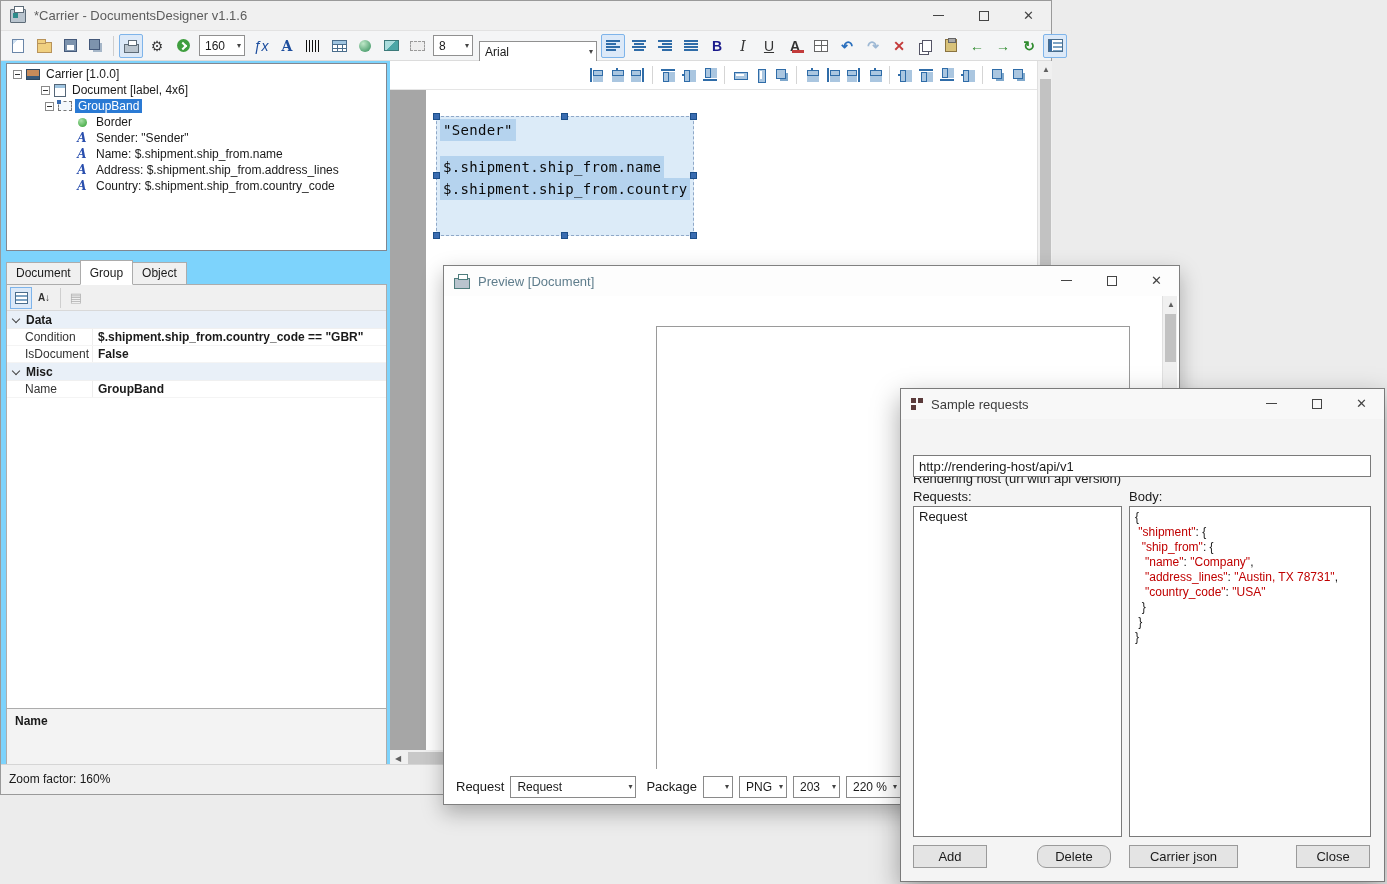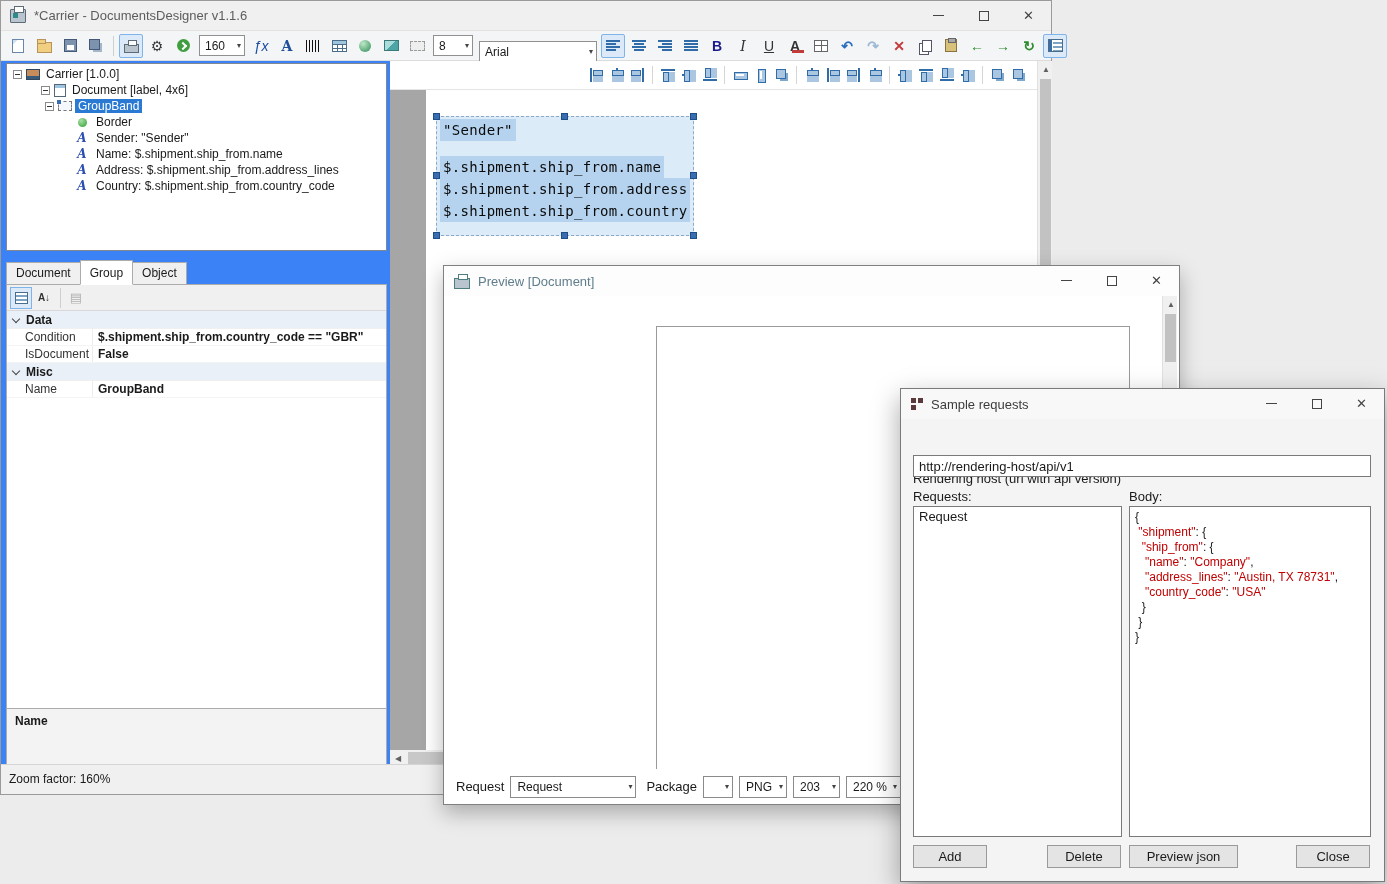--- a/index.html
+++ b/index.html
@@ -1,19 +1,19 @@
 <!DOCTYPE html>
 <html style="--hl: #b5d3ee; --json-key: #c00000; --json-value: #c00000; --json-punct: #1a1a1a;"><head>
 <meta charset="utf-8">
 <style>
   * { margin:0; padding:0; box-sizing:border-box; }
   html,body { width:1387px; height:884px; overflow:hidden; }
   body { font-family:"Liberation Sans", sans-serif; background:#ececec; position:relative; font-size:13px; color:#1a1a1a; }
 
-  .window { position:absolute; background:#3b82f6; border:1px solid #9a9a9a; }
+  .window { position:absolute; background:#7dd3fc; border:1px solid #9a9a9a; }
   .titlebar { position:absolute; left:0; top:0; right:0; height:30px; display:flex; align-items:center; background:#f3f3f3; border-bottom:1px solid #e2e2e2; }
   .titlebar .wtitle { font-size:13px; margin-left:8px; }
   .win-controls { position:absolute; right:0; top:0; height:29px; display:flex; }
   .wc-btn { width:45px; height:29px; display:flex; align-items:center; justify-content:center; color:#444; font-size:13px; }
   .wc-min i { display:block; width:11px; height:1px; background:#444; }
   .wc-max i { display:block; width:10px; height:10px; border:1px solid #444; }
   .wc-close i { font-style:normal; font-size:13px; }
 
   
   #main-window { left:0; top:0; width:1052px; height:795px; }
@@ -463,21 +463,20 @@
           <span class="al-btn">
             <span class="ali s"></span>
           </span>
         </div>
       <div class="design-surface">
         <div class="design-page">
           <div class="selected-element">
               <div class="cel hl">"Sender"</div>
               <div class="cel gap"></div>
               <div class="cel hl">$.shipment.ship_from.name</div>
-              <div class="cel hl">$.shipment.ship_from.address</div>
               <div class="cel hl">$.shipment.ship_from.country</div>
               <span class="handle h-nw"></span>
               <span class="handle h-n"></span>
               <span class="handle h-ne"></span>
               <span class="handle h-w"></span>
               <span class="handle h-e"></span>
               <span class="handle h-sw"></span>
               <span class="handle h-s"></span>
               <span class="handle h-se"></span>
             </div>
@@ -588,17 +587,17 @@
       <div class="jline"><span class="j-p">   </span><span class="j-k">"name"</span><span class="j-p">: </span><span class="j-v">"Company"</span><span class="j-p">,</span></div>
       <div class="jline"><span class="j-p">   </span><span class="j-k">"address_lines"</span><span class="j-p">: </span><span class="j-v">"Austin, TX 78731"</span><span class="j-p">,</span></div>
       <div class="jline"><span class="j-p">   </span><span class="j-k">"country_code"</span><span class="j-p">: </span><span class="j-v">"USA"</span></div>
       <div class="jline"><span class="j-p">  }</span></div>
       <div class="jline"><span class="j-p"> }</span></div>
       <div class="jline"><span class="j-p">}</span></div>
     </div>
 
   <div class="btn-row">
       <div class="btn" style="left: 12px; width: 74px;">Add</div>
-      <div class="btn" style="left: 146px; width: 74px;">Delete</div>
-      <div class="btn" style="left: 228px; width: 109px;">Preview json</div>
+      <div class="btn" style="left: 136px; width: 74px; border-radius: 9px;">Delete</div>
+      <div class="btn" style="left: 228px; width: 109px;">Carrier json</div>
       <div class="btn" style="left: 395px; width: 74px;">Close</div>
     </div>
 </div>
 
 </body></html>

